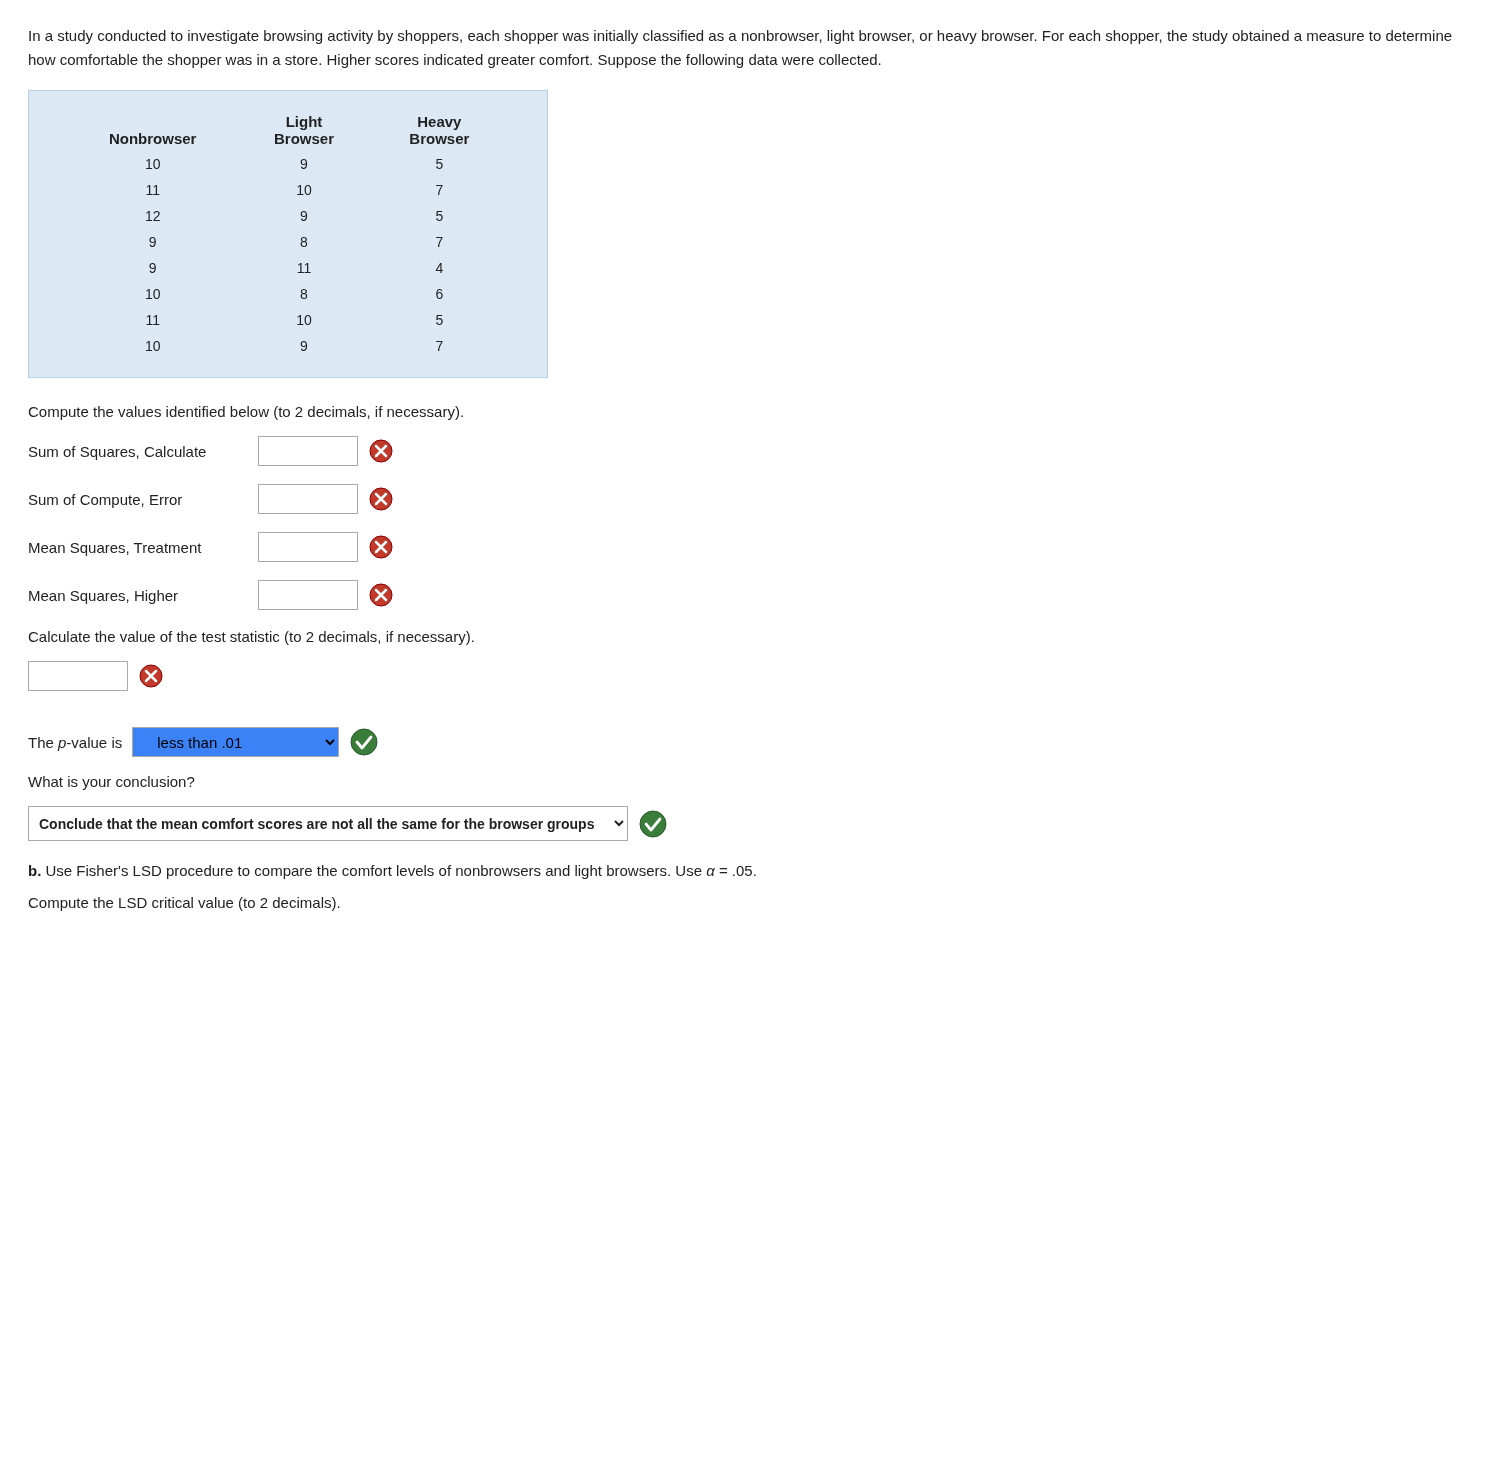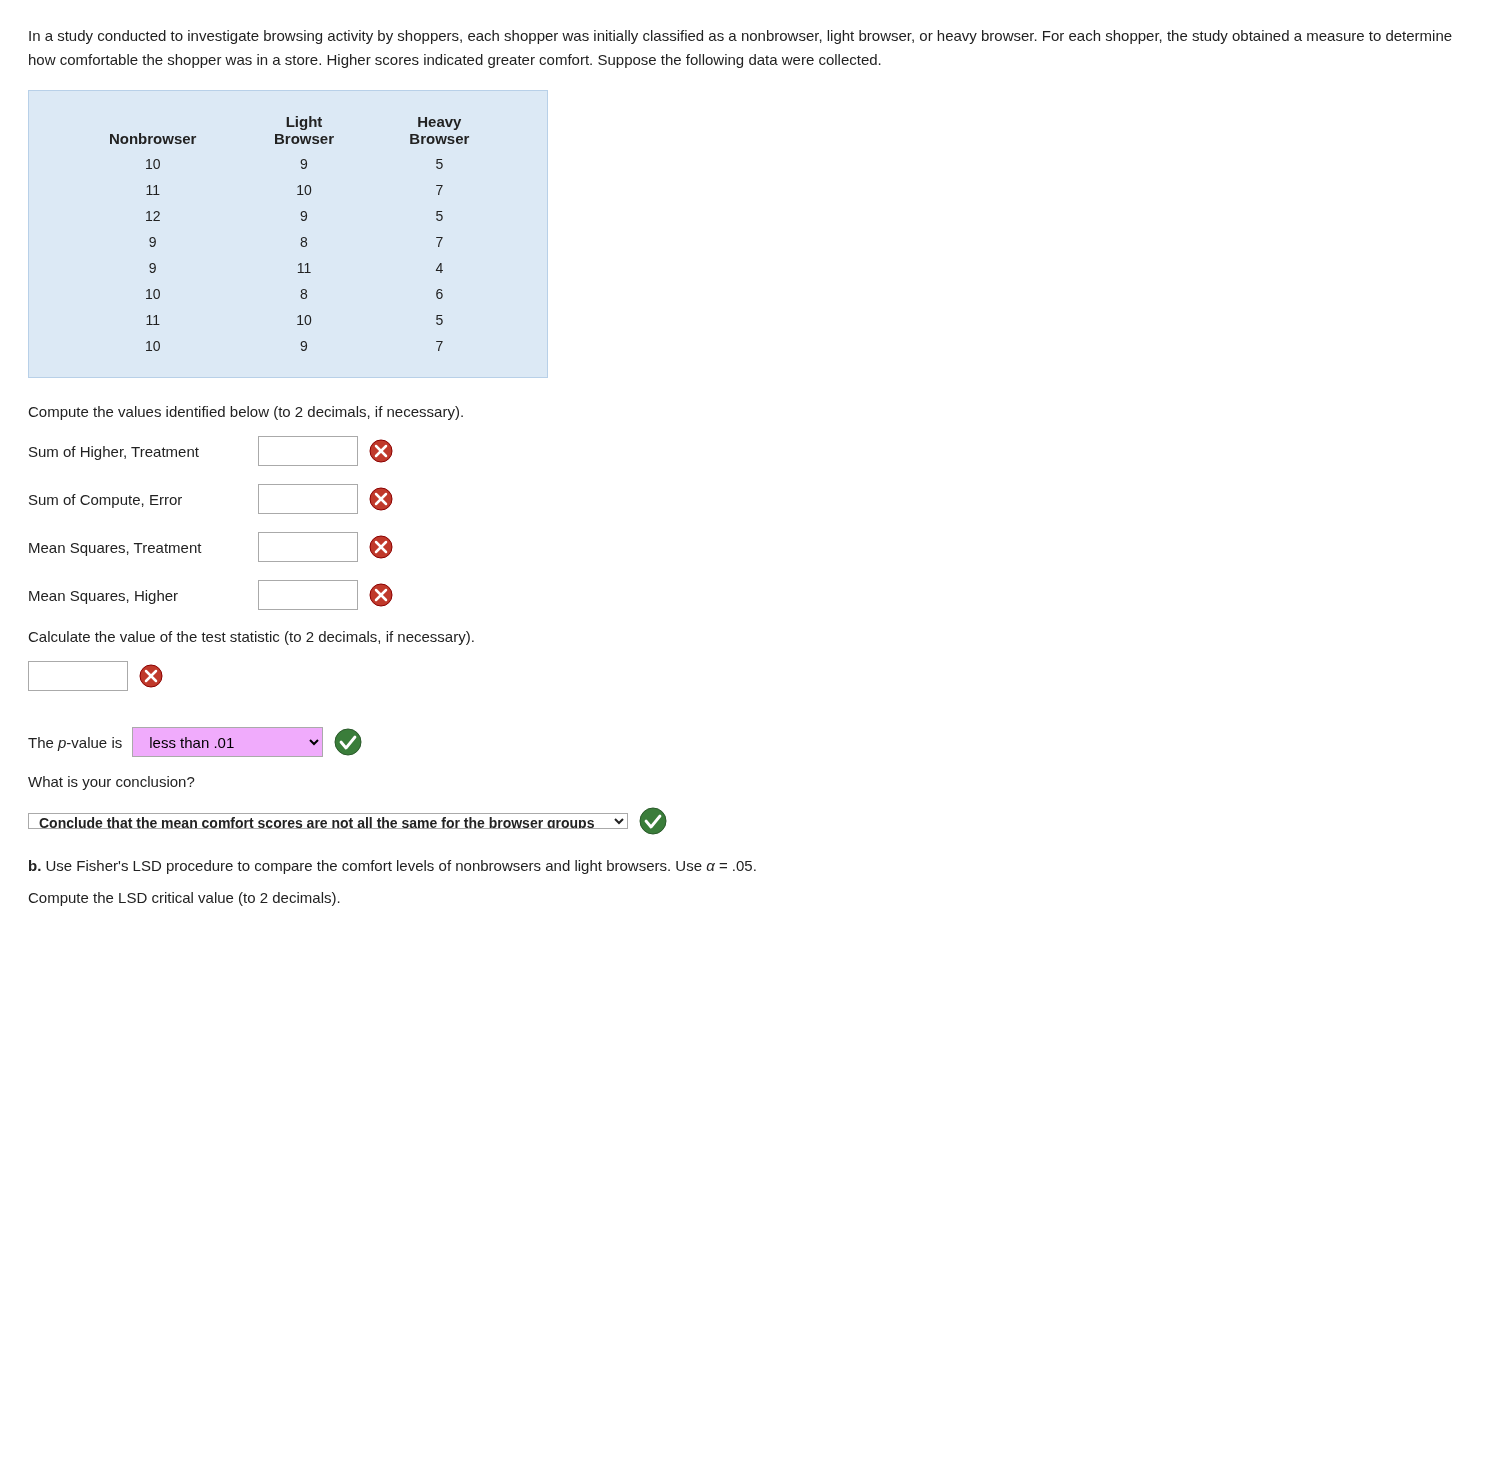--- a/index.html
+++ b/index.html
@@ -89,32 +89,32 @@
       align-items: center;
       gap: 10px;
       margin-bottom: 16px;
       font-size: 15px;
       margin-top: 36px;
     }
     .pvalue-select {
       height: 30px;
       border: 1px solid #aaa;
       font-size: 15px;
-      padding: 0 12px;
+      padding: 0 20px;
       min-width: 170px;
-      background: #f0abfc;
+      background: #3b82f6;
     }
     .conclusion-row {
       display: flex;
       align-items: center;
       gap: 10px;
       margin-bottom: 18px;
     }
     .conclusion-select {
-      height: 16px;
+      height: 35px;
       border: 1px solid #aaa;
       font-size: 14px;
       padding: 0 6px;
       min-width: 600px;
       background: #fff;
       font-weight: bold;
       color: #222;
     }
     .part-b {
       margin-top: 14px;
@@ -194,21 +194,21 @@
         </tr>
       </tbody>
   </table>
 </div>
 
 
 <div>
   <p class="compute-text">Compute the values identified below (to 2 decimals, if necessary).</p>
 
   <div class="field-row">
-    <span class="field-label">Sum of Higher, Treatment</span>
+    <span class="field-label">Sum of Squares, Calculate</span>
     <input class="answer-input" type="text" value="" style="">
     <span class="icon-error">
       <svg width="24" height="24" viewBox="0 0 24 24">
         <circle cx="12" cy="12" r="11" fill="#c0392b" stroke="#8b0000" stroke-width="1"></circle>
         <line x1="7" y1="7" x2="17" y2="17" stroke="white" stroke-width="2.5" stroke-linecap="round"></line>
         <line x1="17" y1="7" x2="7" y2="17" stroke="white" stroke-width="2.5" stroke-linecap="round"></line>
       </svg>
     </span>
   </div>
 

